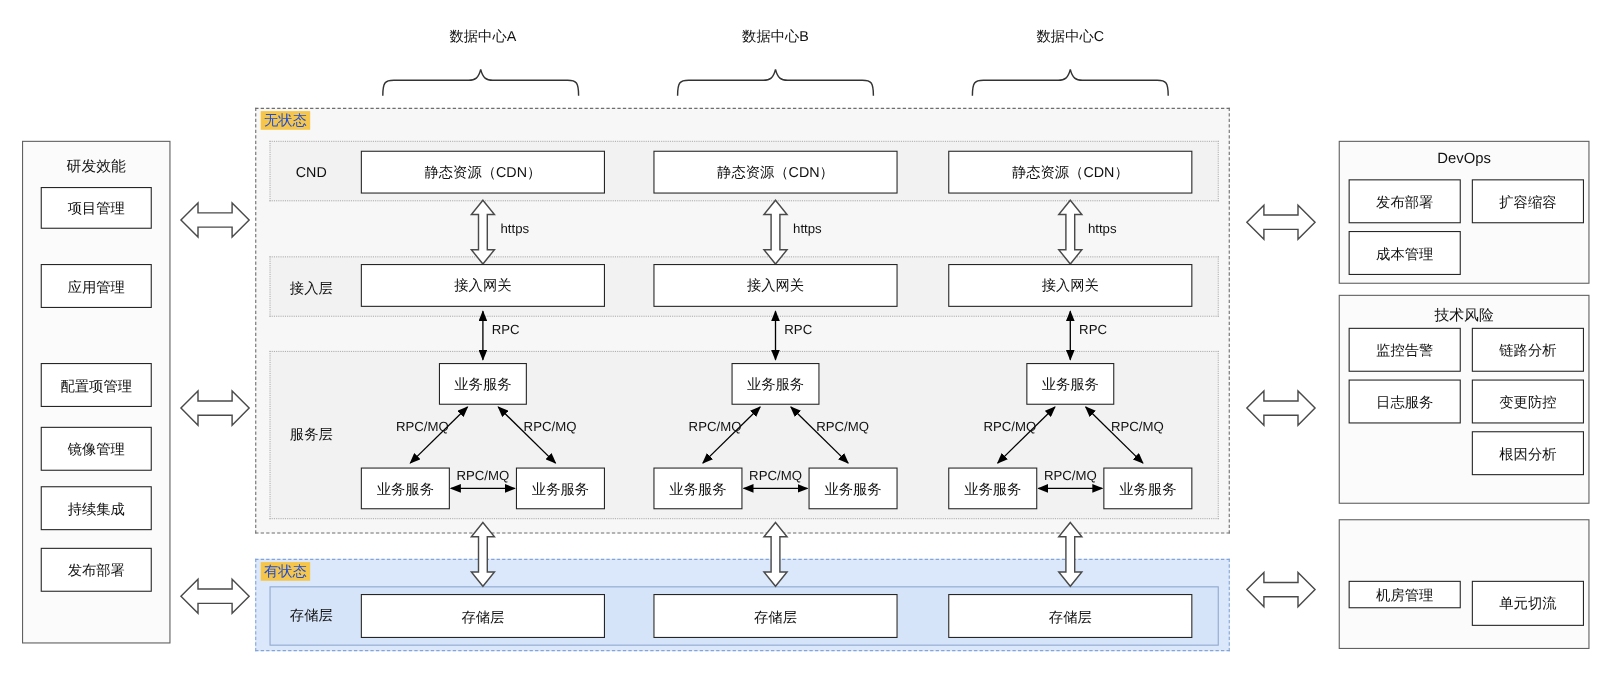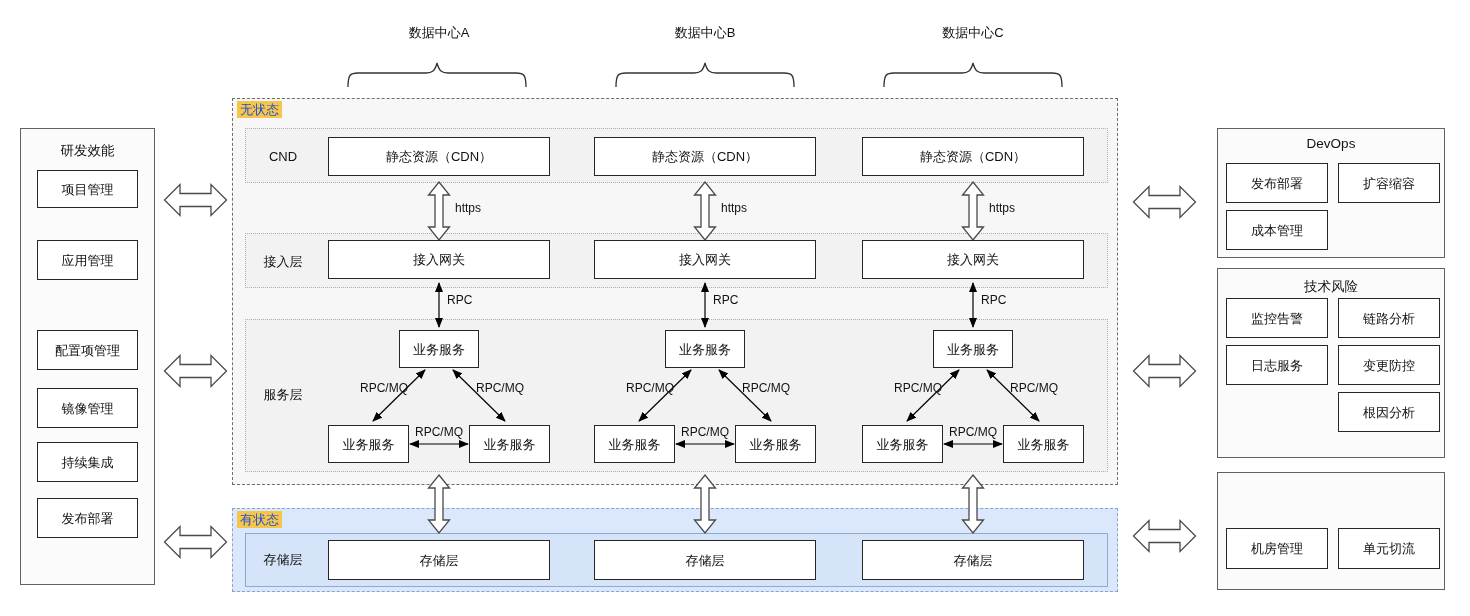--- a/index.html
+++ b/index.html
@@ -159,16 +159,16 @@
 
   <div class="panel" style="left:1217px;top:268px;width:228px;height:190px;"></div>
   <div class="ptitle" style="left:1217px;top:278px;width:228px;">技术风险</div>
   <div class="box" style="left:1226px;top:298px;width:102px;height:40px;">监控告警</div>
   <div class="box" style="left:1338px;top:298px;width:102px;height:40px;">链路分析</div>
   <div class="box" style="left:1226px;top:345px;width:102px;height:40px;">日志服务</div>
   <div class="box" style="left:1338px;top:345px;width:102px;height:40px;">变更防控</div>
   <div class="box" style="left:1338px;top:392px;width:102px;height:40px;">根因分析</div>
 
   <div class="panel" style="left:1217px;top:472px;width:228px;height:118px;"></div>
-  <div class="box" style="left:1226px;top:528px;width:102px;height:41px;">机房管理</div>
+  <div class="box" style="left:1226px;top:528px;width:102px;height:25px;">机房管理</div>
   <div class="box" style="left:1338px;top:528px;width:102px;height:41px;">单元切流</div>
 
 </div>
 
 </body></html>

